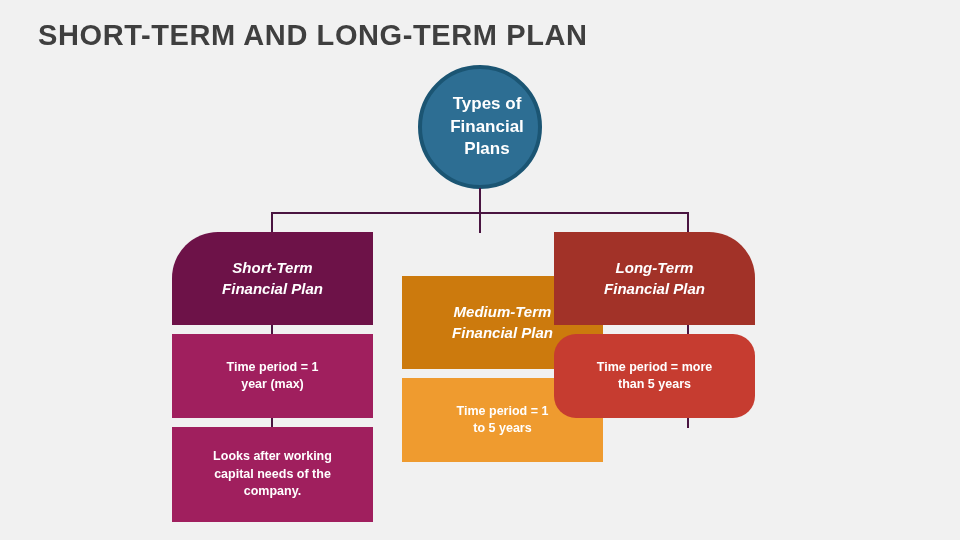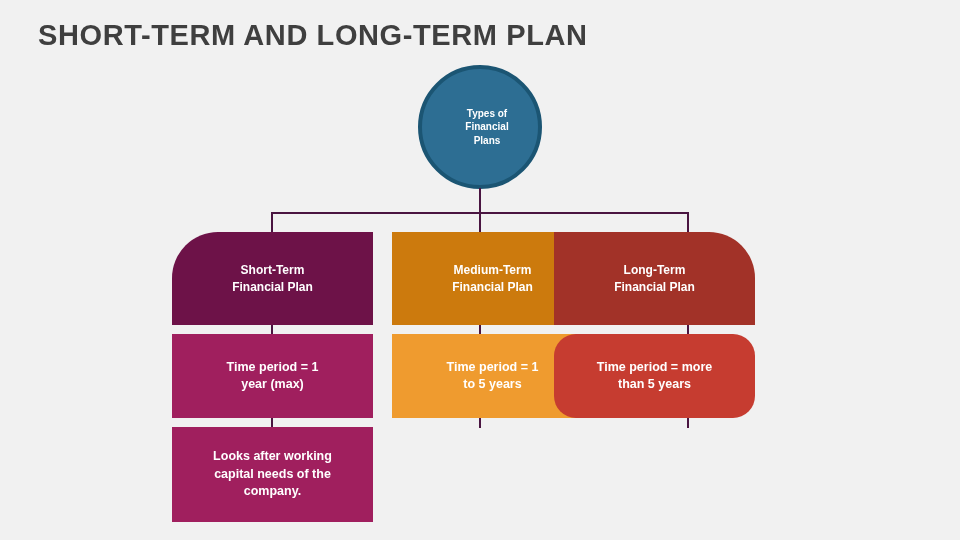--- a/index.html
+++ b/index.html
@@ -44,21 +44,21 @@
     border-radius: 50%;
     background: #2d6e93;
     border: 4px solid #1b5573;
     box-sizing: border-box;
     display: flex;
     align-items: center;
     justify-content: center;
   }
   #root-node .root-label {
     color: #ffffff;
-    font-size: 10px;
+    font-size: 17px;
     font-weight: bold;
     line-height: 1.35;
     text-align: center;
     white-space: pre-line;
     margin-left: 14px;
   }
 
   
   .conn {
     position: absolute;
@@ -78,38 +78,39 @@
   #conn-gap-2b { left: 479px; top: 417px; width: 2px; height: 11px; }
   #conn-gap-3b { left: 687px; top: 417px; width: 2px; height: 11px; }
 
   
   .column {
     position: absolute;
     top: 232px;
     width: 201px;
   }
   #column-0 { left: 172px; }
-  #column-1 { left: 392px; }
+  #column-1 { left: 402px; margin-top: 44px; }
   #column-2 { left: 554px; width: 201px; }
 
   .card {
     box-sizing: border-box;
     display: flex;
     align-items: center;
     justify-content: center;
     text-align: center;
     color: #ffffff;
     padding: 6px 12px;
   }
   .card-header {
     height: 93px;
-    font-size: 12px;
+    font-size: 15px;
     font-weight: bold;
     line-height: 1.35;
     white-space: pre-line;
+    font-style: italic;
   }
   #column-0 .card-header { border-top-left-radius: 46px; }
   #column-2 .card-header { border-top-right-radius: 46px; }
 
   .card-period {
     height: 84px;
     margin-top: 9px;
     font-size: 12.5px;
     font-weight: bold;
     line-height: 1.4;

